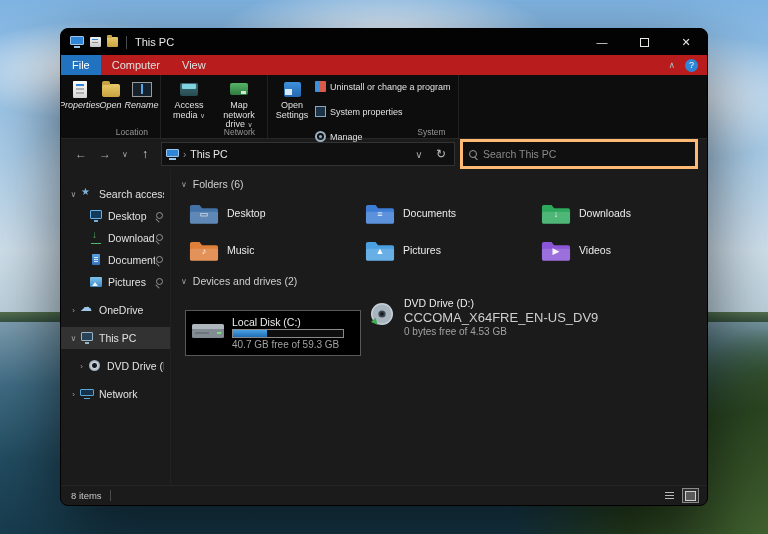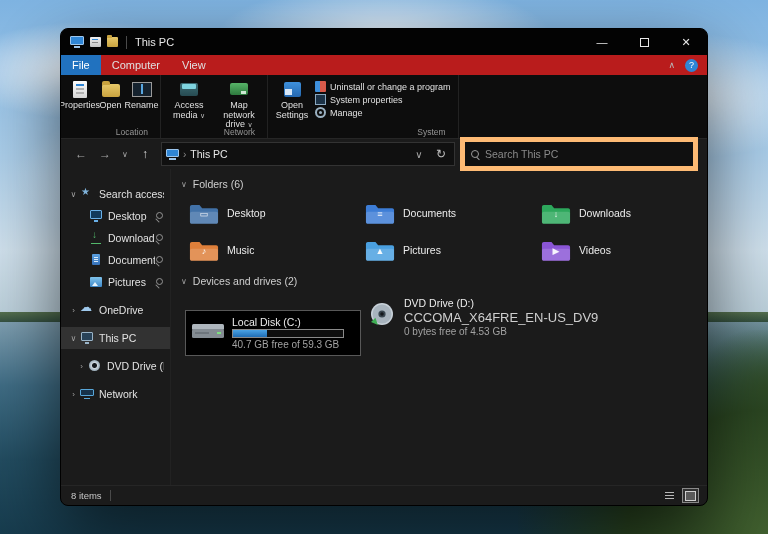--- a/index.html
+++ b/index.html
@@ -55,38 +55,38 @@
   .collapse{color:#b8b8b8;font-size:9px;}
   .help{width:13px;height:13px;border-radius:50%;background:#2f86d6;color:#fff;font-size:9px;
     display:flex;align-items:center;justify-content:center;}
 
   
   .ribbon{height:64px;background:#0d0d0d;border-bottom:1px solid #262626;display:flex;flex:0 0 auto;}
   .rgroup{position:relative;display:flex;align-items:flex-start;border-right:1px solid #222;padding:2px 3px 12px;}
   .glabel{position:absolute;bottom:1px;left:0;right:12px;text-align:right;font-size:8.5px;color:#969696;}
   .rbtn{display:flex;flex-direction:column;align-items:center;padding-top:2px;font-size:9px;
     color:#e0e0e0;line-height:1.08;text-align:center;}
-  .w30{width:31px;} .w50{width:50px;} .w42{width:42px;}
+  .w30{width:31px;font-style:italic;} .w50{width:50px;} .w42{width:42px;}
   .ric{width:20px;height:20px;display:flex;align-items:center;justify-content:center;margin-bottom:2px;position:relative;flex:0 0 auto;}
   .ric-properties::before{content:"";width:14px;height:17px;background:linear-gradient(#fdfdfd,#d5d5d5);border-radius:1px;}
   .ric-properties::after{content:"";position:absolute;left:6px;top:5px;width:8px;height:2px;background:#2f86d6;box-shadow:0 4px 0 #b0b0b0,0 8px 0 #b0b0b0;}
   .ric-open::before{content:"";width:18px;height:13px;background:linear-gradient(#e8c96a,#c9a33f);border-radius:2px;margin-top:3px;}
   .ric-open::after{content:"";position:absolute;top:2px;left:1px;width:8px;height:4px;background:#c9a33f;border-radius:2px 2px 0 0;}
   .ric-rename::before{content:"";width:18px;height:13px;border:1px solid #9a9a9a;background:#15222e;}
   .ric-rename::after{content:"";position:absolute;left:9px;top:5px;width:2px;height:10px;background:#58a6e0;}
   .ric-access::before{content:"";width:18px;height:13px;background:linear-gradient(#3d6d75,#274b52);border-radius:2px;}
   .ric-access::after{content:"";position:absolute;left:3px;top:5px;width:14px;height:5px;background:#7fd4df;border-radius:1px;}
   .ric-map::before{content:"";width:18px;height:12px;background:linear-gradient(#57b368,#2e7a3e);border-radius:2px;}
   .ric-map::after{content:"";position:absolute;right:3px;bottom:5px;width:5px;height:3px;background:#cfe8d4;}
   .ric-addnet::before{content:"";width:17px;height:17px;border-radius:50%;background:radial-gradient(circle at 35% 35%, #7fd4df, #2e7a8c);}
   .ric-addnet::after{content:"";position:absolute;left:2px;right:2px;top:6px;height:7px;border-top:1px solid rgba(255,255,255,.7);border-bottom:1px solid rgba(255,255,255,.7);}
   .ric-settings::before{content:"";width:17px;height:15px;background:linear-gradient(#3e90dc,#2568b0);border-radius:2px;}
   .ric-settings::after{content:"";position:absolute;left:3px;bottom:4px;width:7px;height:6px;background:#d8e8f8;}
   .ddmark{font-size:7px;color:#b8b8b8;}
-  .syslist{display:flex;flex-direction:column;justify-content:flex-start;gap:2px;padding:4px 4px 0 2px;}
+  .syslist{display:flex;flex-direction:column;justify-content:flex-start;gap:14px;padding:4px 4px 0 2px;}
   .sysitem{display:flex;align-items:center;font-size:9px;color:#e0e0e0;white-space:nowrap;}
   .sic{width:11px;height:11px;margin-right:4px;flex:0 0 auto;position:relative;}
   .sic-uninstall{background:linear-gradient(90deg,#3e90dc 50%,#d85a4a 50%);border-radius:1px;}
   .sic-sysprops{border:1px solid #8aa8c0;background:#1c3246;}
   .sic-manage{border-radius:50%;border:2px solid #9ab0c0;}
   .sic-manage::after{content:"";position:absolute;left:2px;top:2px;width:3px;height:3px;background:#9ab0c0;border-radius:50%;}
 
   
   .navrow{height:30px;display:flex;align-items:center;padding:0 9px;gap:2px;flex:0 0 auto;}
   .navbtn{width:22px;height:22px;display:flex;align-items:center;justify-content:center;
@@ -96,21 +96,21 @@
   .addressbar{flex:1;height:24px;margin:0 3px;border:1px solid #333;background:#101010;
     display:flex;align-items:center;padding:0 4px;gap:4px;min-width:0;}
   .ab-pc{width:13px;height:11px;position:relative;flex:0 0 auto;}
   .ab-pc::before{content:"";position:absolute;inset:0 0 3px 0;background:#2f86d6;border:1px solid #9cc6ee;border-radius:1px;}
   .ab-pc::after{content:"";position:absolute;left:3px;right:3px;bottom:0;height:2px;background:#9cc6ee;}
   .crumb-sep{color:#8a8a8a;font-size:10px;}
   .crumb{font-size:10.5px;color:#e8e8e8;flex:1;white-space:nowrap;overflow:hidden;}
   .ab-dd,.ab-refresh{color:#a8a8a8;font-size:10px;background:none;border:none;width:18px;height:20px;
     display:flex;align-items:center;justify-content:center;}
   .ab-refresh{font-size:12px;color:#c0c0c0;}
-  .searchbox{width:238px;height:24px;border:5px solid #fdba74;background:#101010;display:flex;
+  .searchbox{width:238px;height:24px;border:3px solid #fdba74;background:#101010;display:flex;
     align-items:center;padding:12px 6px;gap:5px;flex:0 0 auto;}
   .mag{width:9px;height:9px;position:relative;flex:0 0 auto;}
   .mag::before{content:"";position:absolute;left:0;top:0;width:6px;height:6px;border:1px solid #9a9a9a;border-radius:50%;}
   .mag::after{content:"";position:absolute;right:0;bottom:0;width:4px;height:1px;background:#9a9a9a;transform:rotate(45deg);}
   .searchbox input{flex:1;background:transparent;border:none;outline:none;color:#c8c8c8;font-size:10.5px;min-width:0;}
   .searchbox input::placeholder{color:#8a8a8a;}
 
   
   .main{flex:1;display:flex;min-height:0;}
   .sidebar{width:110px;flex:0 0 auto;padding-top:14px;border-right:1px solid #222;overflow:hidden;}

